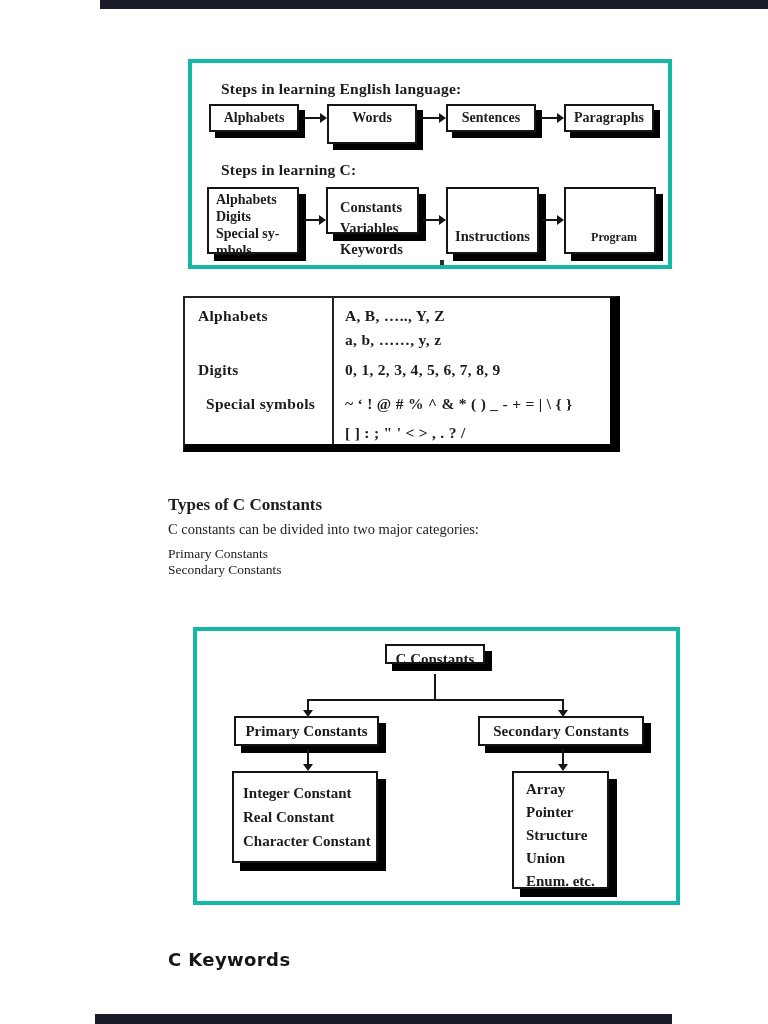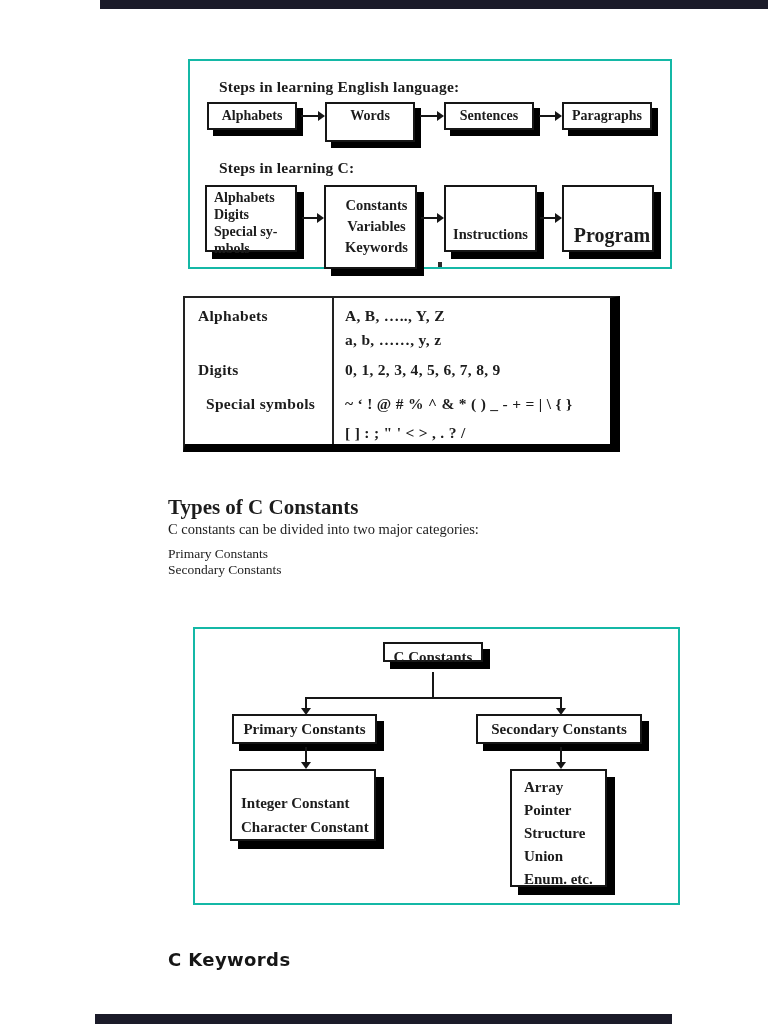--- a/index.html
+++ b/index.html
@@ -6,21 +6,21 @@
   body{
     width:768px;height:1024px;position:relative;background:#ffffff;
     font-family:"Liberation Serif", serif;color:#1c1c1c;overflow:hidden;
   }
   
   .edge{position:absolute;background:#1b1b29;}
   .edge-top{left:100px;top:0;width:668px;height:9px;}
   .edge-bottom{left:95px;top:1014px;width:577px;height:10px;}
 
   
-  .panel{position:absolute;background:#fff;border:2px solid #14b8a6;box-sizing:border-box;}
+  .panel{position:absolute;background:#fff;border:4px solid #14b8a6;box-sizing:border-box;}
   #panel-steps{left:188px;top:59px;width:484px;height:210px;}
   #panel-tree{left:193px;top:627px;width:487px;height:278px;}
 
   .flow-label{position:absolute;font-size:15.5px;font-weight:bold;letter-spacing:.2px;white-space:nowrap;}
 
   .sbox{
     position:absolute;background:#fff;border:2px solid #161616;
     box-shadow:6px 6px 0 #000;box-sizing:border-box;
     font-weight:bold;font-size:14px;line-height:24px;text-align:center;
     white-space:nowrap;
@@ -37,21 +37,21 @@
 
   
   #char-table{
     position:absolute;left:183px;top:296px;width:437px;height:156px;background:#fff;
     border:2px solid #222;border-right:10px solid #000;border-bottom:8px solid #000;
     box-sizing:border-box;font-size:15.5px;font-weight:bold;letter-spacing:.3px;
   }
   #char-table .divider{position:absolute;left:147px;top:0;bottom:0;width:2px;background:#222;}
   #char-table .cell{position:absolute;white-space:nowrap;}
 
-  .h-serif{position:absolute;font-weight:bold;font-size:21px;white-space:nowrap;}
+  .h-serif{position:absolute;font-weight:bold;font-size:17px;white-space:nowrap;}
   .body-text{position:absolute;font-size:14.5px;white-space:nowrap;}
   .list-text{position:absolute;font-size:13.5px;line-height:16px;white-space:pre-line;}
 
   #kw-heading{
     position:absolute;left:168px;top:949px;font-family:"DejaVu Sans", sans-serif;
     font-weight:bold;font-size:18px;letter-spacing:.4px;color:#161616;white-space:nowrap;
   }
   .tick{position:absolute;background:#2b2b2b;}
 </style>
 </head>
@@ -83,37 +83,37 @@
   <div class="sbox tall" style="left:15px;top:124px;width:92px;height:67px;padding:2px 0 0 7px;">
     <div>Alphabets</div>
     <div>Digits</div>
     <div>Special sy-</div>
     <div>mbols</div>
   </div>
   <div class="harrow" style="left:112px;top:156px;width:15px;">
       <span class="head"></span>
     </div>
 
-  <div class="sbox tall" style="left:134px;top:124px;width:93px;height:84px;padding:8px 0 0 12px;line-height:21px;font-size:14.5px;text-align:center;">
+  <div class="sbox tall" style="left:134px;top:124px;width:93px;height:47px;padding:8px 0 0 12px;line-height:21px;font-size:14.5px;">
     <div>Constants</div>
     <div>Variables</div>
     <div>Keywords</div>
   </div>
   <div class="harrow" style="left:231px;top:156px;width:16px;">
       <span class="head"></span>
     </div>
 
   <div class="sbox tall" style="left:254px;top:124px;width:93px;height:67px;padding:39px 0 0 0;text-align:center;font-size:14.5px;">
     <div>Instructions</div>
   </div>
   <div class="harrow" style="left:350px;top:156px;width:15px;">
       <span class="head"></span>
     </div>
 
-  <div class="sbox tall" style="left:372px;top:124px;width:92px;height:67px;padding:40px 0 0 8px;text-align:center;font-size:20px;">
+  <div class="sbox tall" style="left:372px;top:124px;width:92px;height:67px;padding:40px 0 0 8px;text-align:center;font-size:12px;">
     <div>Program</div>
   </div>
 
   <div class="tick" style="left:248px;bottom:0;width:4px;height:5px;"></div>
 </div>
 
 <div id="char-table">
   <div class="divider"></div>
 
   <div class="cell" style="left:13px;top:9px;">Alphabets</div>
@@ -145,22 +145,23 @@
   <div class="vhead" style="left:361px;top:79px;"></div>
 
   <div class="sbox" style="left:37px;top:85px;width:145px;height:30px;line-height:26px;font-size:15px;box-shadow:7px 7px 0 #000;">Primary Constants</div>
   <div class="sbox" style="left:281px;top:85px;width:166px;height:30px;line-height:26px;font-size:15px;box-shadow:7px 7px 0 #000;">Secondary Constants</div>
 
   <div class="vline" style="left:110px;top:118px;height:15px;"></div>
   <div class="vhead" style="left:106px;top:133px;"></div>
   <div class="vline" style="left:365px;top:118px;height:15px;"></div>
   <div class="vhead" style="left:361px;top:133px;"></div>
 
-  <div class="sbox tall" style="left:35px;top:140px;width:146px;height:72px;padding:20px 0 0 9px;line-height:24px;font-size:15px;box-shadow:8px 8px 0 #000;">
+  <div class="sbox tall" style="left:35px;top:140px;width:146px;height:92px;padding:8px 0 0 9px;line-height:24px;font-size:15px;box-shadow:8px 8px 0 #000;">
     <div>Integer Constant</div>
+    <div>Real Constant</div>
     <div>Character Constant</div>
   </div>
 
   <div class="sbox tall" style="left:315px;top:140px;width:97px;height:118px;padding:5px 0 0 12px;line-height:23px;font-size:15px;box-shadow:8px 8px 0 #000;">
     <div>Array</div>
     <div>Pointer</div>
     <div>Structure</div>
     <div>Union</div>
     <div>Enum. etc.</div>
   </div>

